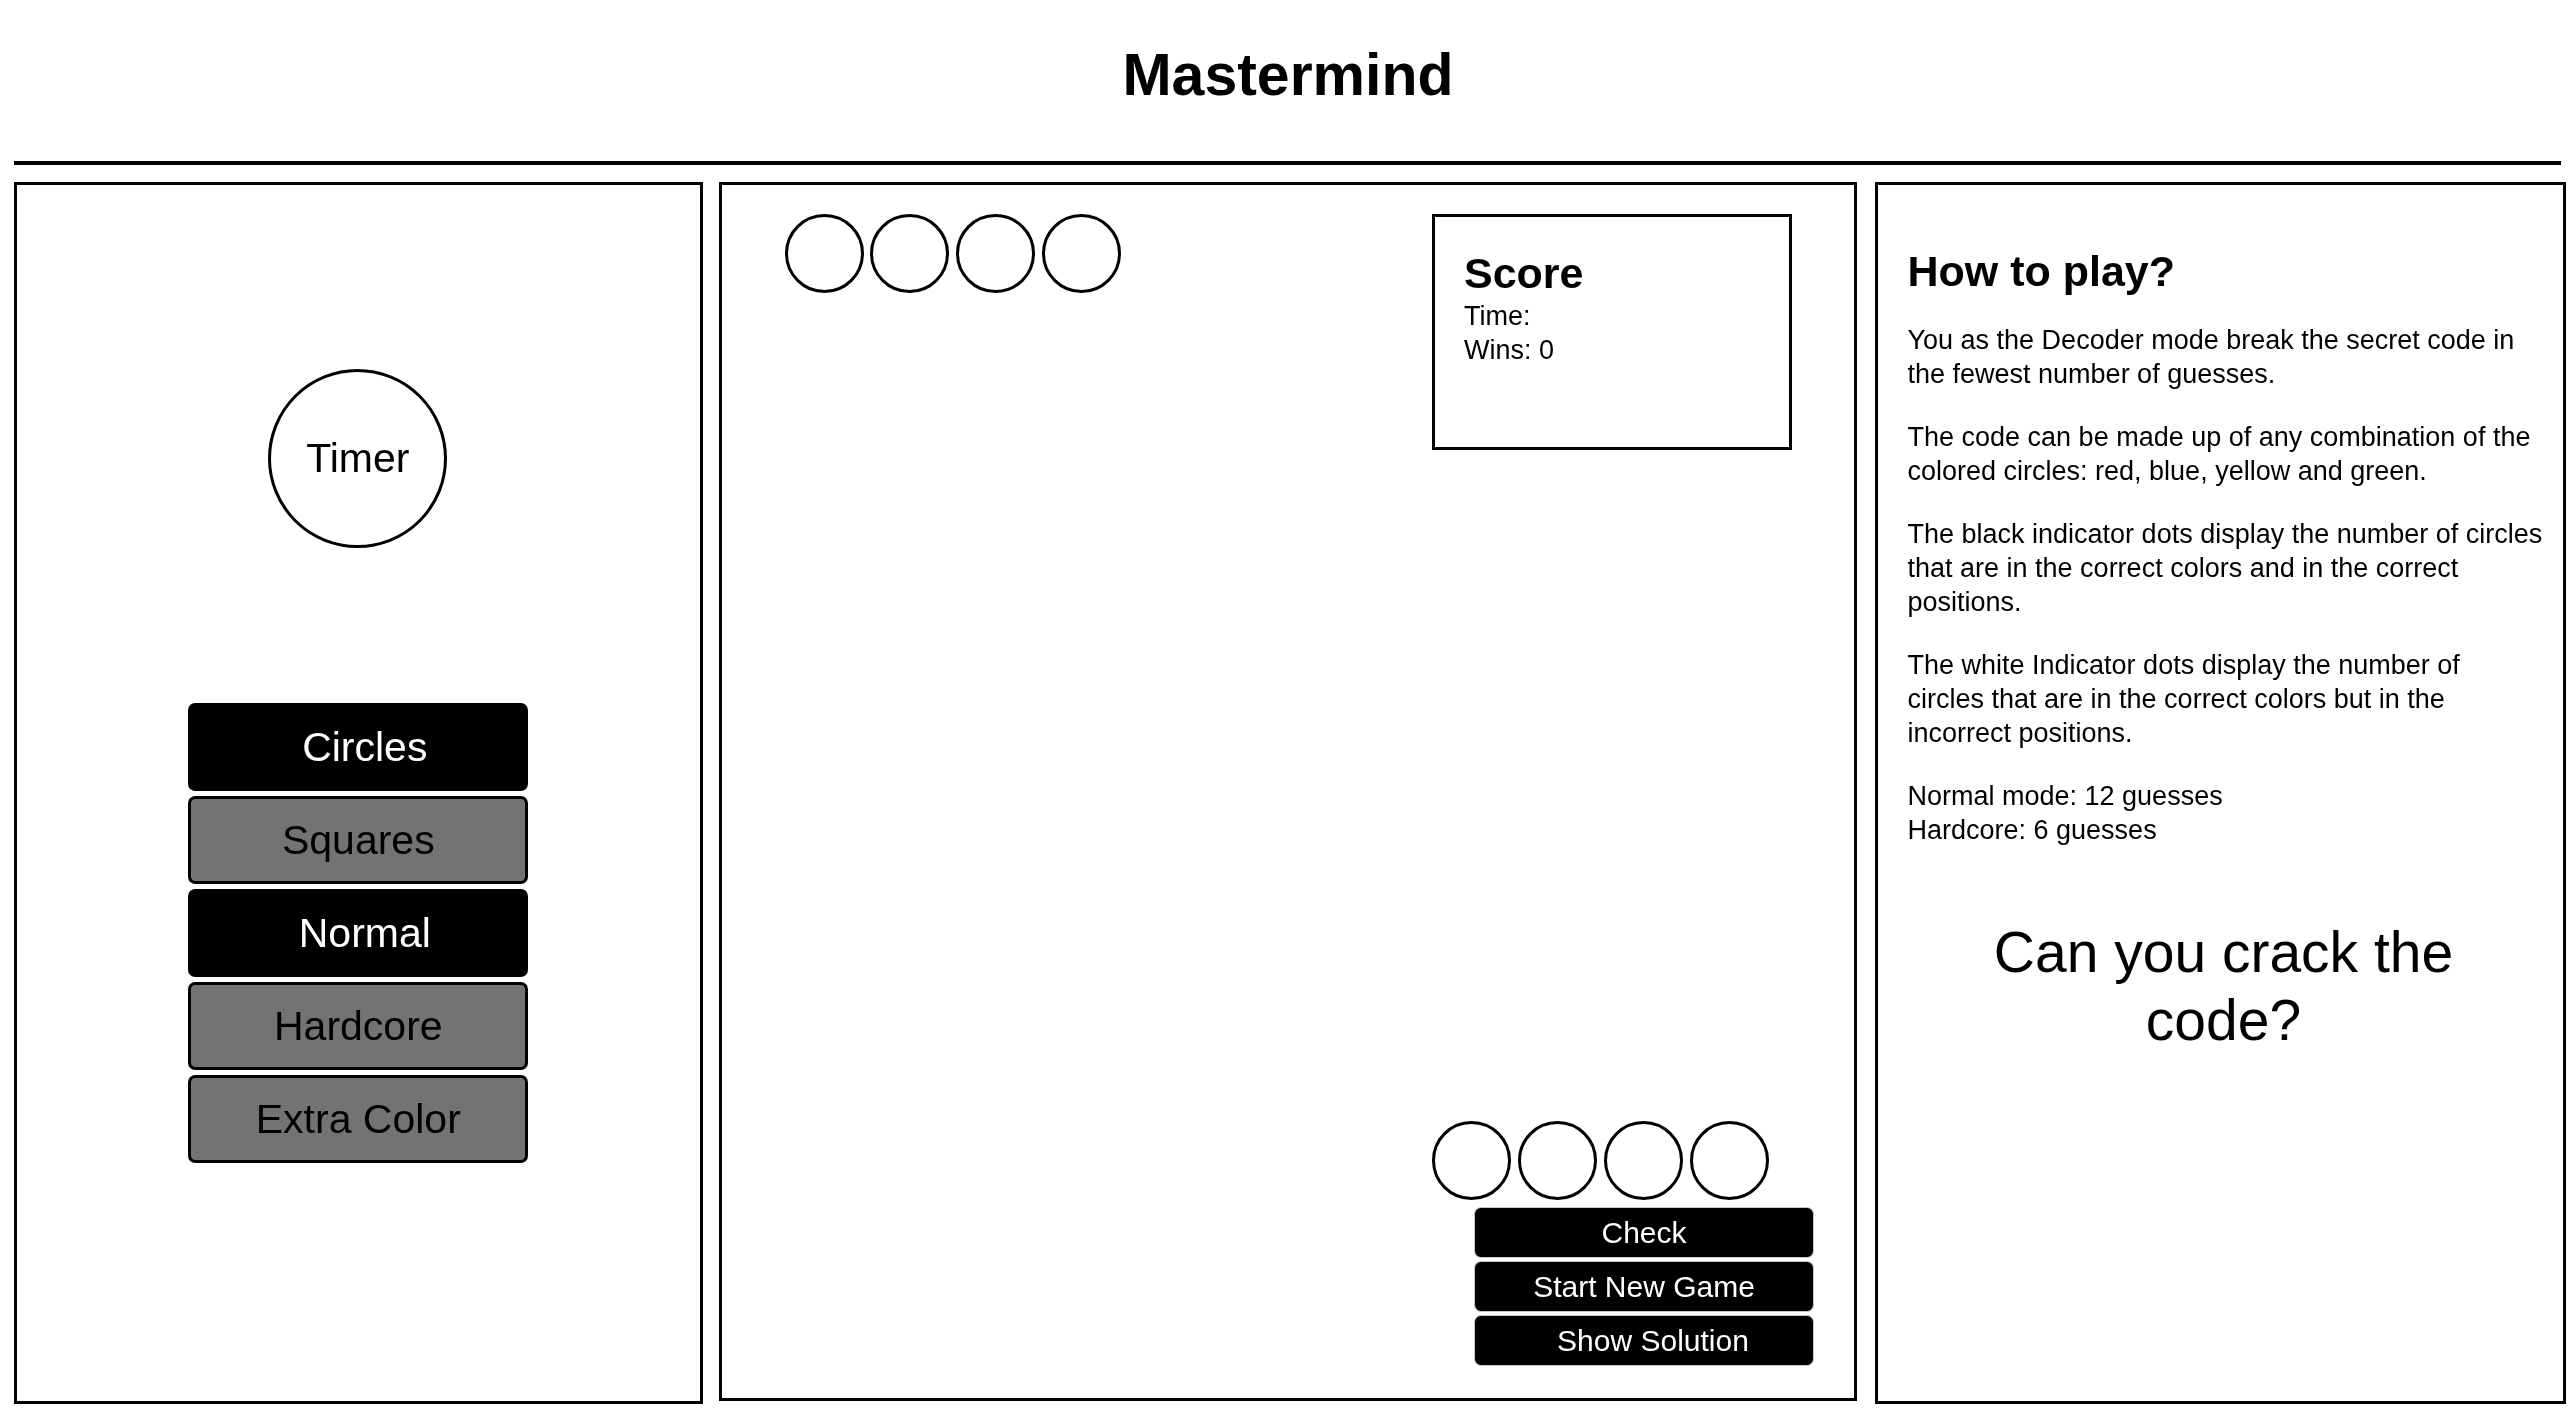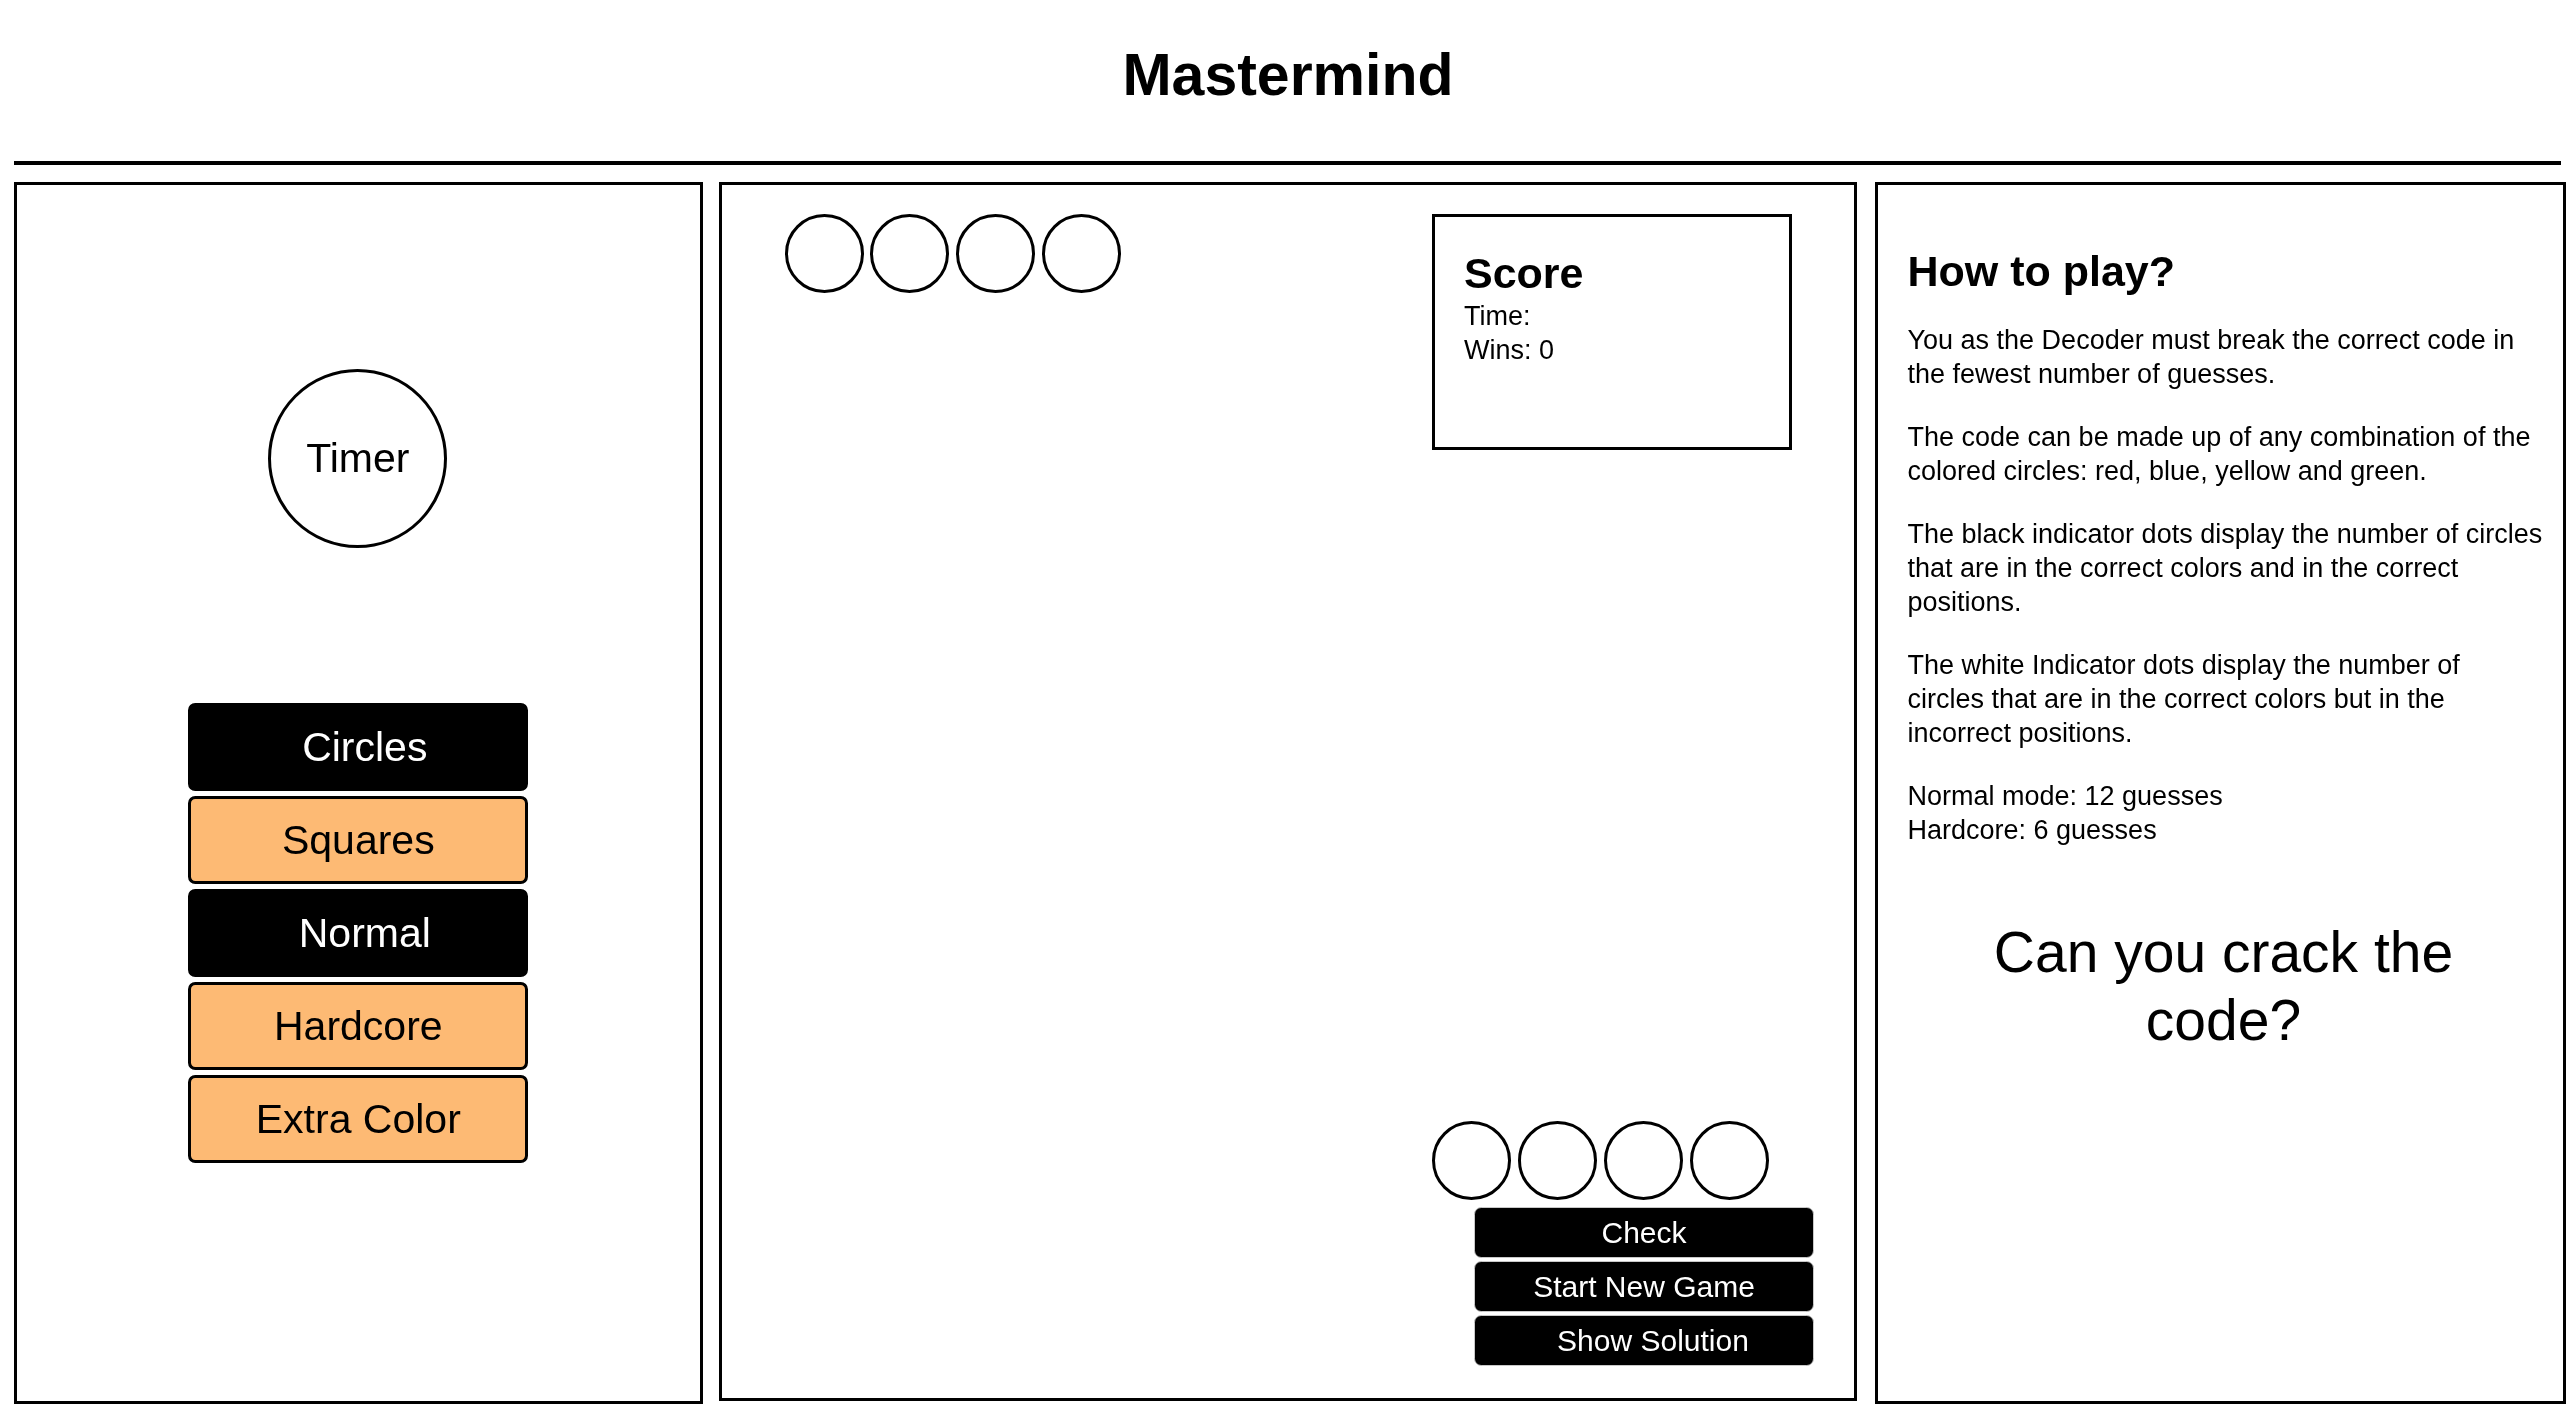--- a/index.html
+++ b/index.html
@@ -32,21 +32,21 @@
     .timer {
       position: absolute; left: 251px; top: 184px;
       width: 179px; height: 179px;
       border: 3.6px solid #000; border-radius: 50%;
       display: flex; align-items: center; justify-content: center;
       font-size: 41px;
     }
     .opt-btn {
       position: absolute; left: 171px; width: 340px; height: 88px;
       border: 3.6px solid #000; border-radius: 7.2px;
-      background: #fdba74; color: #000;
+      background: #737373; color: #000;
       font-size: 41px; font-family: "Liberation Sans", sans-serif;
       display: flex; align-items: center; justify-content: center;
       cursor: pointer;
     }
     .opt-btn.active { background: #000; color: #fff; border-color: #000; padding-left: 13px; }
 
     .peg {
       position: absolute; width: 79px; height: 79px;
       border: 3.6px solid #000; border-radius: 50%;
       background: #fff;
@@ -118,21 +118,21 @@
   </div>
 
   <button class="action-btn" style="top:1022px;">Check</button>
   <button class="action-btn" style="top:1076px;">Start New Game</button>
   <button class="action-btn" style="top:1130px;padding-left:18px;">Show Solution</button>
 </section>
 
 <section class="panel" id="rules-panel">
   <div class="rules-content">
     <h2 class="rules-heading">How to play?</h2>
-    <p class="rules-p">You as the Decoder must break the correct code in the fewest number of guesses.</p>
+    <p class="rules-p">You as the Decoder mode break the secret code in the fewest number of guesses.</p>
     <p class="rules-p">The code can be made up of any combination of the colored circles: red, blue, yellow and green.</p>
     <p class="rules-p">The black indicator dots display the number of circles that are in the correct colors and in the correct positions.</p>
     <p class="rules-p">The white Indicator dots display the number of circles that are in the correct colors but in the incorrect positions.</p>
     <div class="rules-modes">Normal mode: 12 guesses</div>
     <div class="rules-modes">Hardcore: 6 guesses</div>
   </div>
   <div class="tagline">Can you crack the code?</div>
 </section>
 
 

